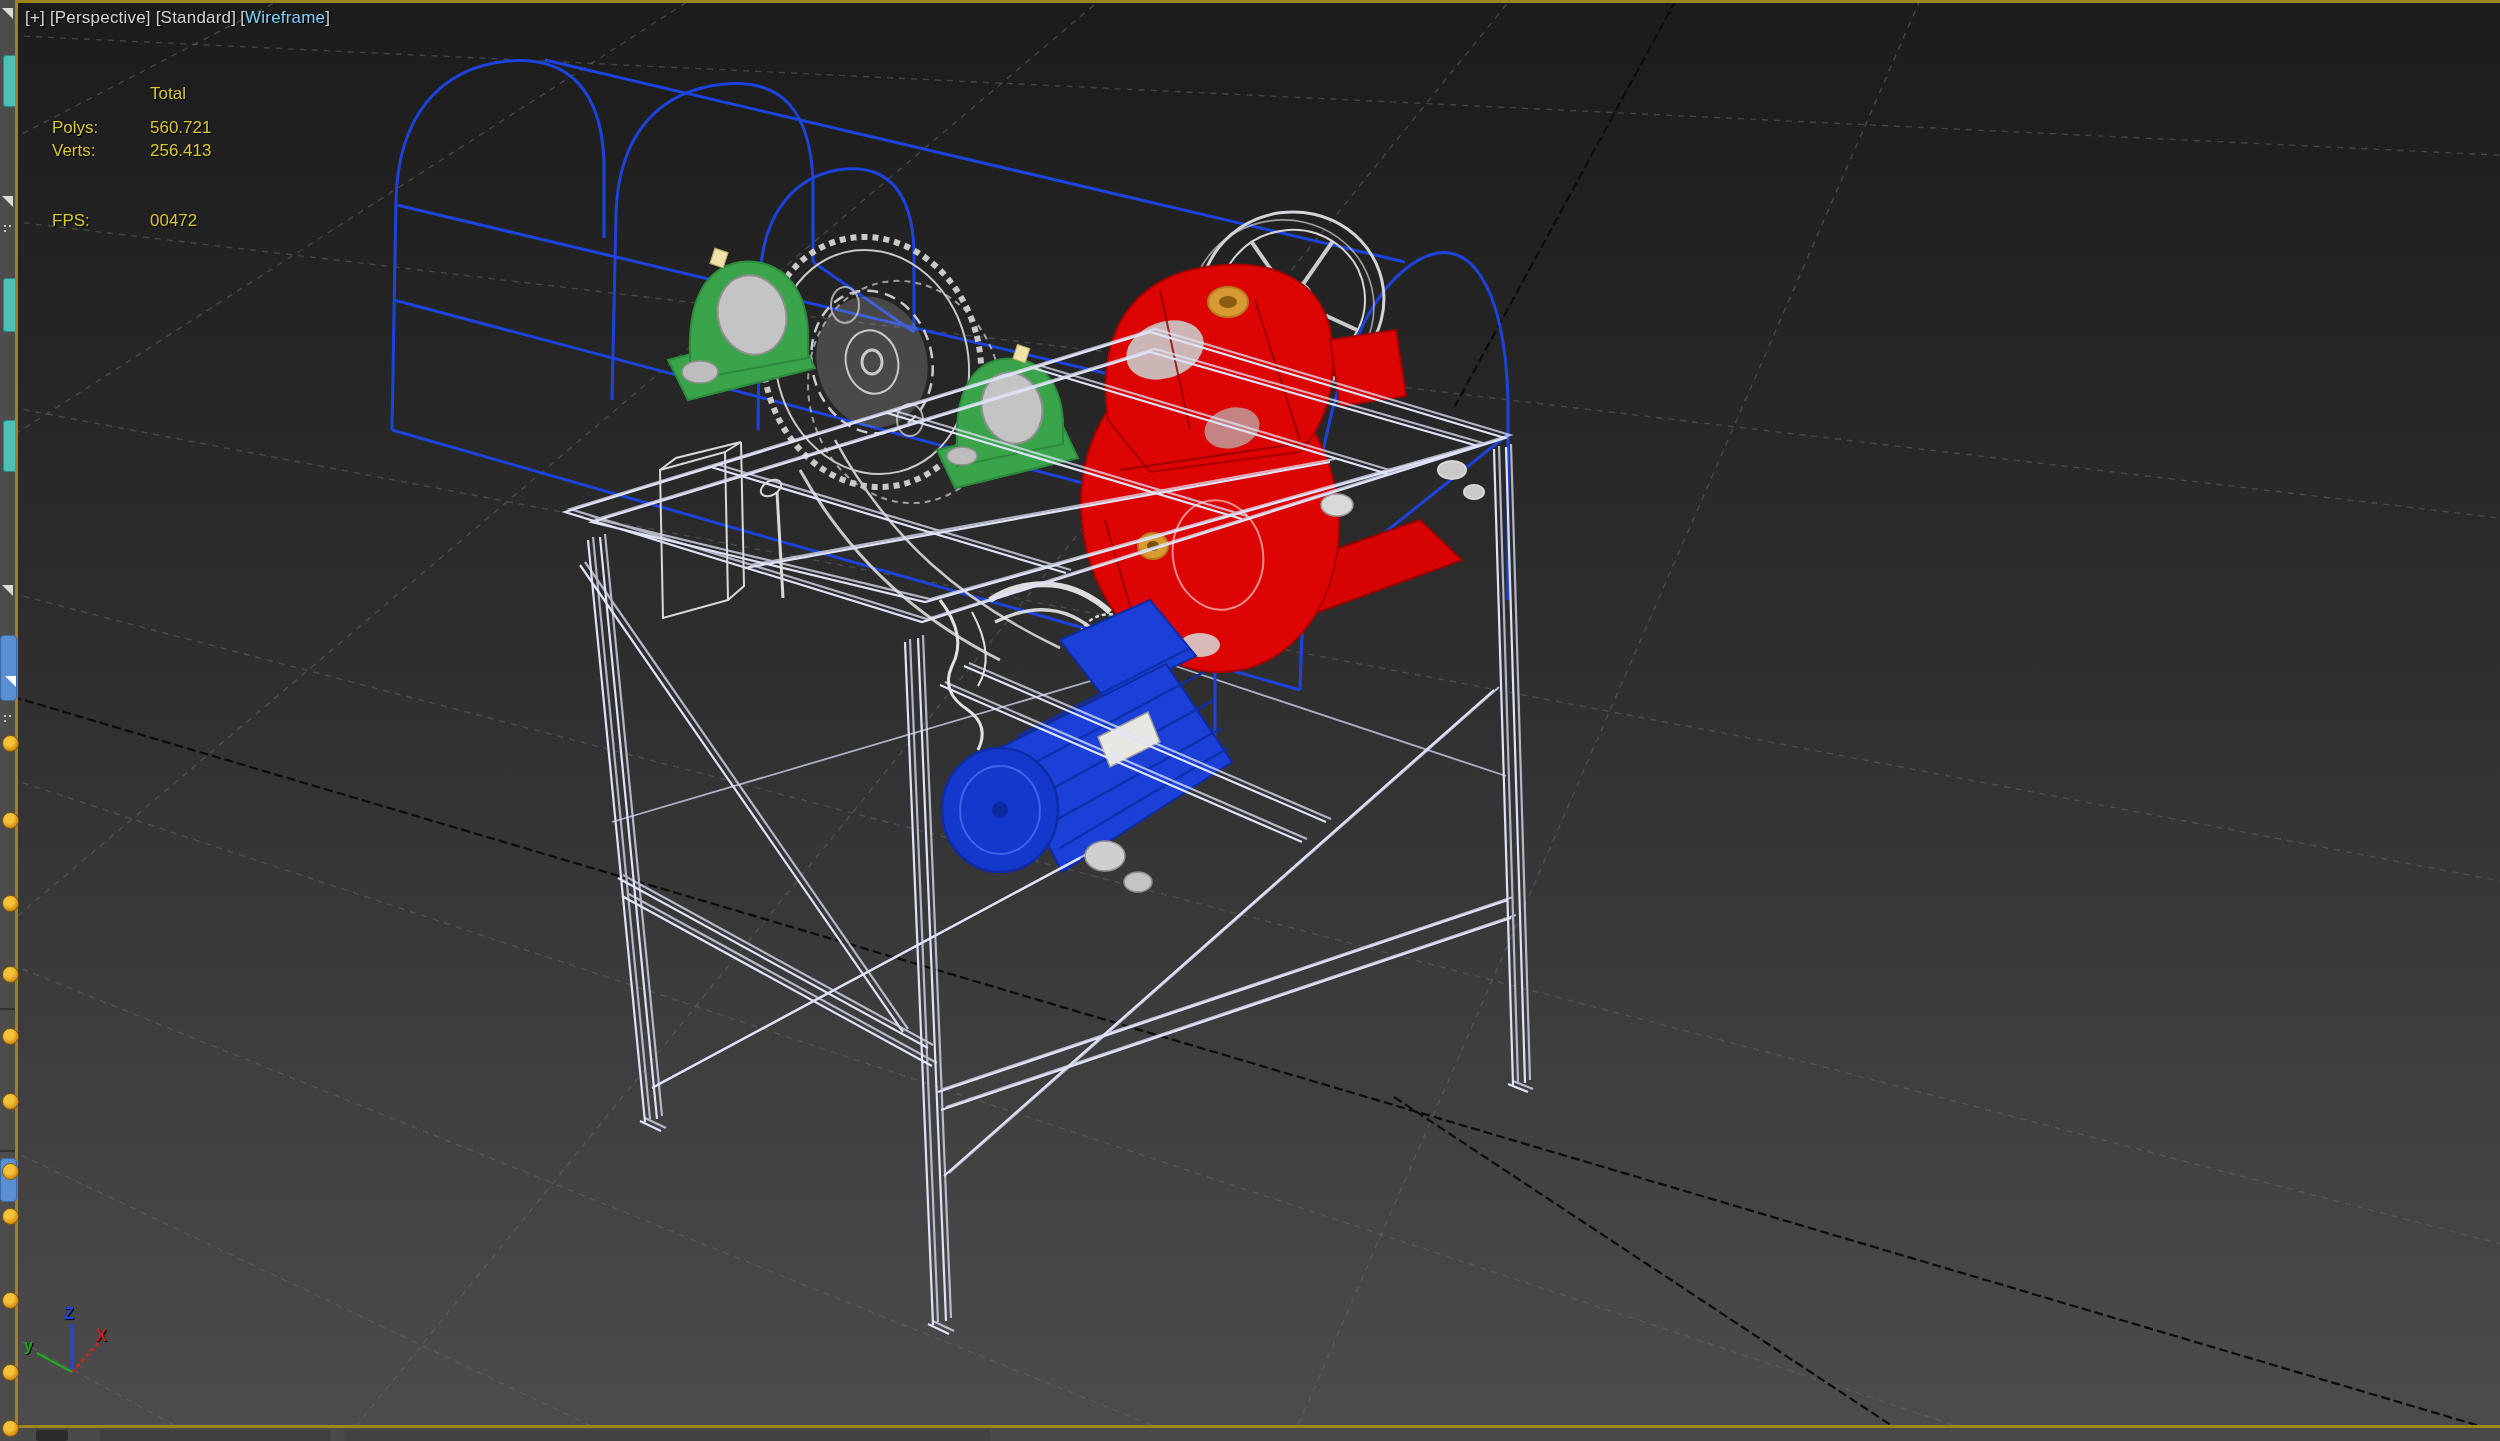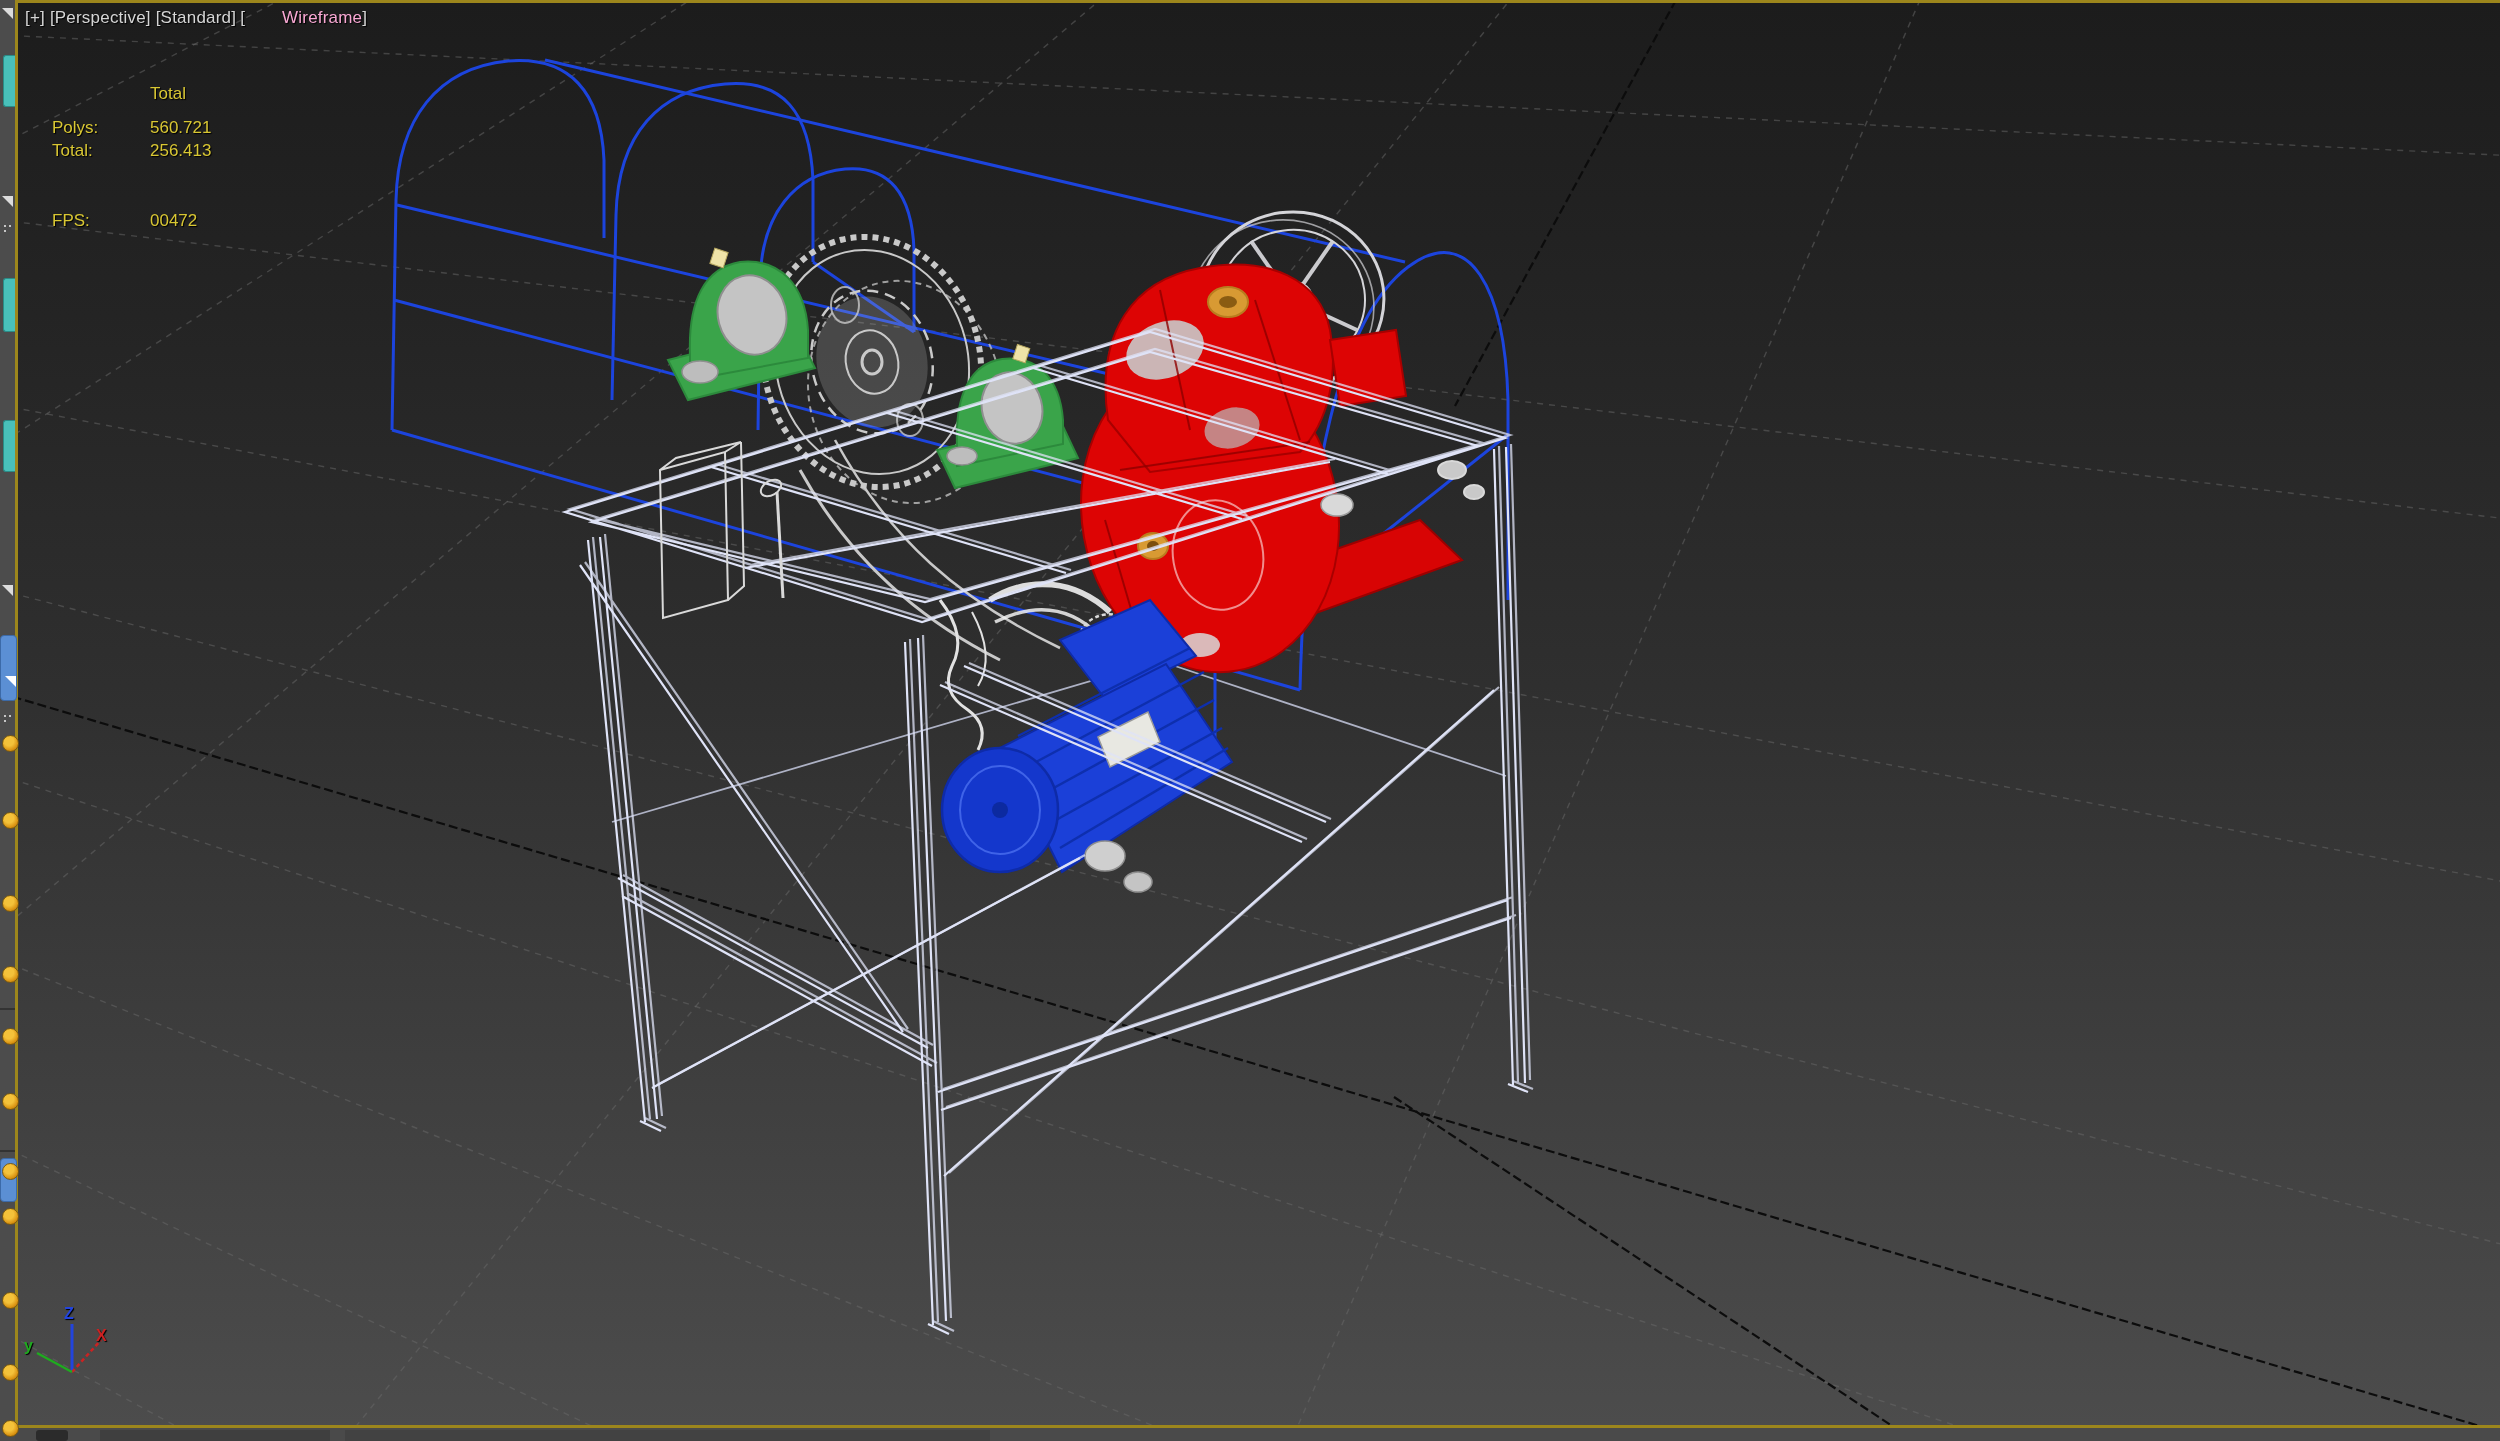--- a/index.html
+++ b/index.html
@@ -21,21 +21,21 @@
     border:3px solid #9c861c;border-right:none;z-index:1;
     background:linear-gradient(180deg,#1c1c1c 0%,#242424 22%,#2f2f2f 48%,#3e3e3e 74%,#4c4c4c 100%);}
   #vp-svg{position:absolute;left:0;top:0;width:100%;height:100%;}
   
   #bottomstrip{position:absolute;left:0;top:1428px;width:2500px;height:13px;background:#4a4a4a;z-index:4;}
   #bottomstrip .seg{position:absolute;top:2px;height:11px;}
   
   #vp-label{position:absolute;left:25px;top:8px;z-index:6;font-size:17px;color:#d6d6d6;
     text-shadow:1px 1px 1px #000;letter-spacing:.2px;white-space:nowrap;}
   #vp-label .seg{margin-right:4px;cursor:pointer;}
-  #vp-label .yellow{color:#f9a8d4;padding-left:37px;}
+  #vp-label .yellow{color:#7dd3fc;}
   #stats{position:absolute;left:52px;top:84px;z-index:6;font-size:17px;color:#d9c733;
     text-shadow:1px 1px 1px #000;}
   #stats .row{display:flex;height:20px;margin-bottom:14px;}
   #stats .row.tight{margin-bottom:3px;}
   #stats .lab{width:98px;}
   #stats .gap{height:36px;}
   .axis-letter{position:absolute;z-index:6;font-size:16px;font-weight:bold;text-shadow:1px 1px 1px #000;}
 </style>
 </head>
 <body>
@@ -251,21 +251,21 @@
 <div id="stats">
   <div class="row">
       <span class="lab"></span>
       <span>Total</span>
     </div>
   <div class="row tight">
       <span class="lab">Polys:</span>
       <span>560.721</span>
     </div>
   <div class="row">
-      <span class="lab">Total:</span>
+      <span class="lab">Verts:</span>
       <span>256.413</span>
     </div>
   <div class="gap"></div>
   <div class="row">
       <span class="lab">FPS:</span>
       <span>00472</span>
     </div>
 </div>
 
 <div class="axis-letter" style="left:96px;top:1327px;color:#cc2222">X</div>

